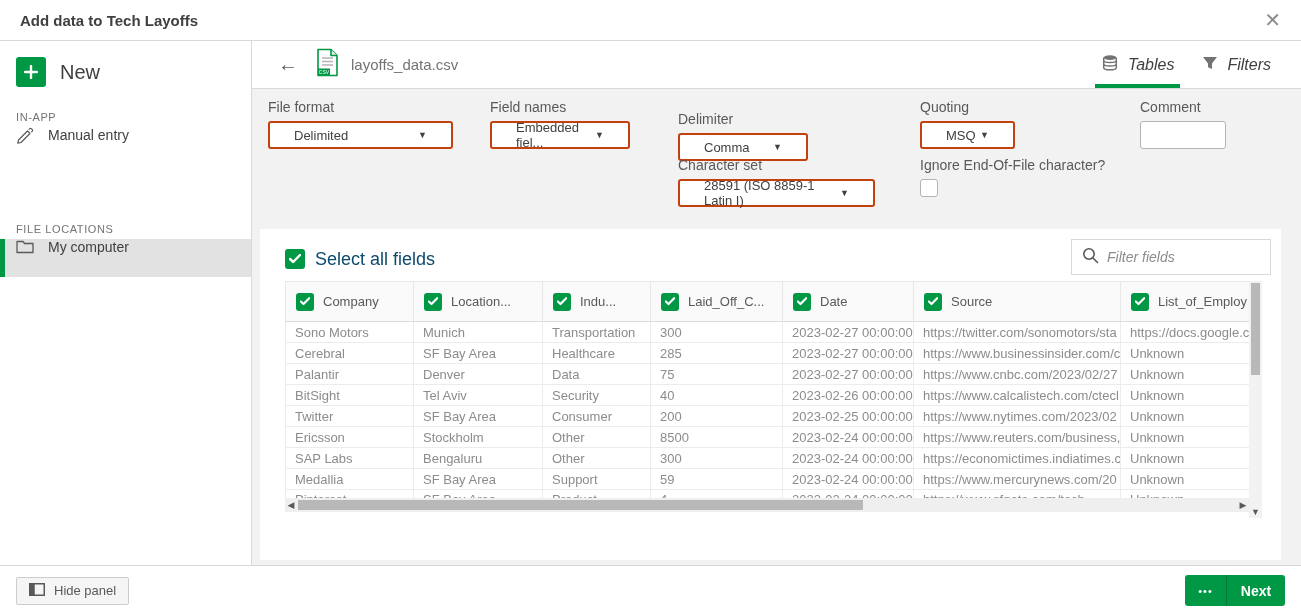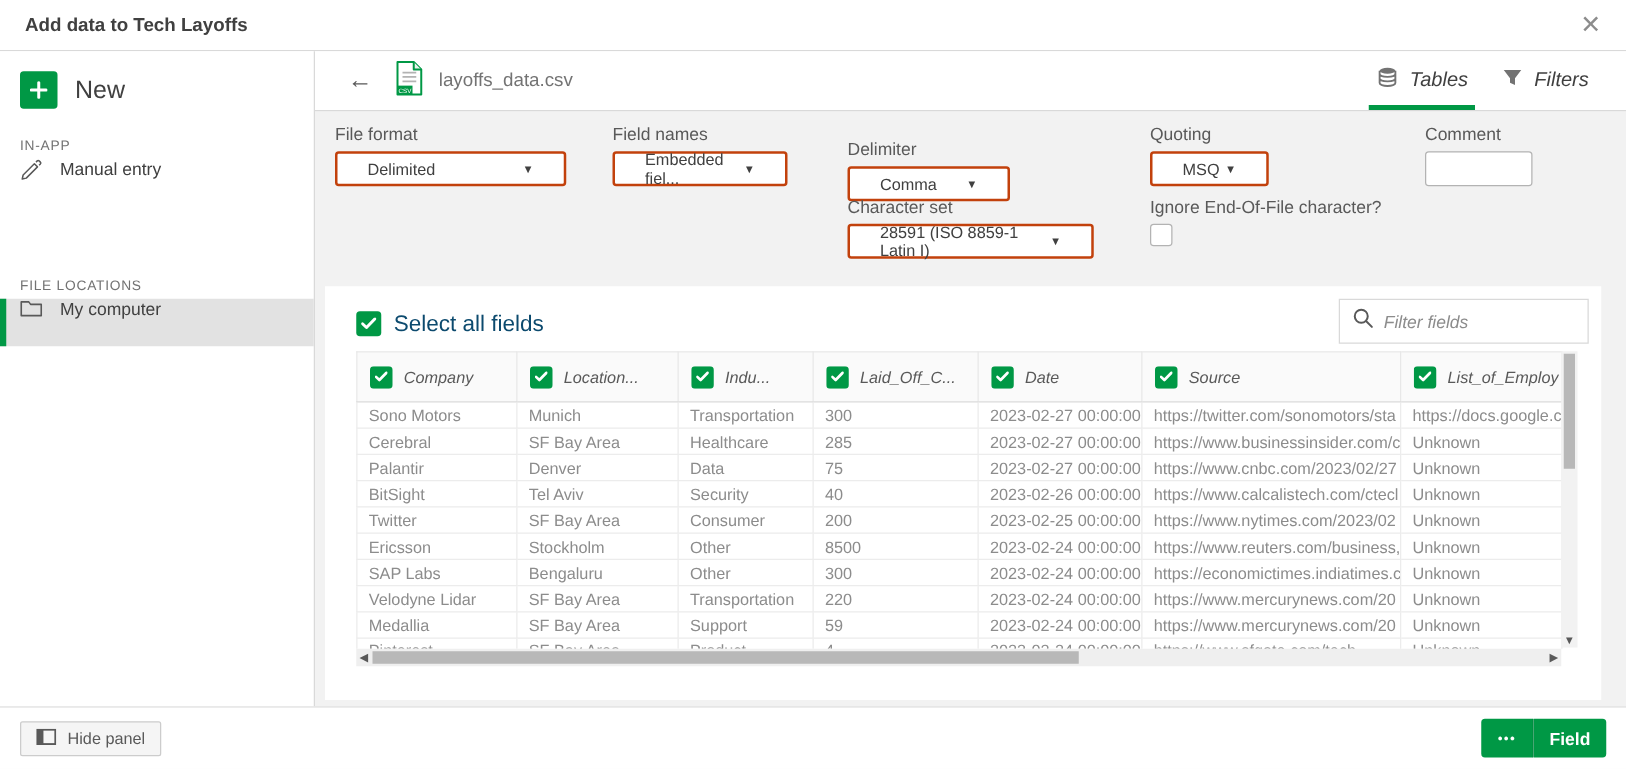--- a/index.html
+++ b/index.html
@@ -53,21 +53,21 @@
   .cb-green { width: 20px; height: 20px; background: #009845; border-radius: 3px; display: flex; align-items: center; justify-content: center; flex-shrink: 0; }
   .select-all-label { font-size: 18px; color: #0c4a6e; }
   .filter-box { margin-left: auto; width: 200px; height: 36px; background: #fff; border: 1px solid #d9d9d9; display: flex; align-items: center; padding: 0 10px; gap: 8px; justify-content: space-between; }
   .filter-box input { border: none; outline: none; flex: 1; font-size: 14px; font-family: "Liberation Sans", sans-serif; color: #404040; min-width: 0; }
   .filter-box input::placeholder { font-style: italic; color: #8c8c8c; }
 
   
   .table-wrap { position: relative; margin: 6px 0 0 25px; width: 977px; }
   table.grid { border-collapse: collapse; table-layout: fixed; width: 964px; }
   table.grid th { height: 40px; background: #fafafa; border: 1px solid #e8e8e8; border-bottom: 1px solid #dcdcdc; padding: 0 0 0 10px; text-align: left; font-weight: 400; }
-  .th-inner { display: flex; align-items: center; gap: 9px; overflow: hidden; font-style: italic; }
+  .th-inner { display: flex; align-items: center; gap: 9px; overflow: hidden; }
   .cb-sm { width: 18px; height: 18px; background: #009845; border-radius: 3px; display: flex; align-items: center; justify-content: center; flex-shrink: 0; cursor: pointer; }
   .th-label { font-size: 13px; color: #595959; white-space: nowrap; overflow: hidden; }
   table.grid td { height: 21px; border: 1px solid #ececec; font-size: 13px; color: #8c8c8c; padding: 0 9px; white-space: nowrap; overflow: hidden; }
   tr.partial td { height: 8px; padding: 0; border-bottom: none; }
   tr.partial td .clip { height: 8px; overflow: hidden; line-height: 19px; padding: 0 9px; white-space: nowrap; }
 
   
   .vscroll { position: absolute; top: 0; right: 0; width: 13px; height: 237px; background: #f2f2f2; }
   .vscroll .thumb { position: absolute; top: 2px; left: 2px; width: 9px; height: 92px; background: #b8b8b8; }
   .vscroll .arr { position: absolute; bottom: 1px; left: 0; width: 13px; text-align: center; font-size: 9px; color: #595959; }
@@ -361,29 +361,20 @@
                 <tr>
                   <td>SAP Labs</td>
                   <td>Bengaluru</td>
                   <td>Other</td>
                   <td>300</td>
                   <td>2023-02-24 00:00:00</td>
                   <td>https://economictimes.indiatimes.c</td>
                   <td>Unknown</td>
                 </tr>
                 <tr>
-                  <td>Velodyne Lidar</td>
-                  <td>SF Bay Area</td>
-                  <td>Transportation</td>
-                  <td>220</td>
-                  <td>2023-02-24 00:00:00</td>
-                  <td>https://www.mercurynews.com/20</td>
-                  <td>Unknown</td>
-                </tr>
-                <tr>
                   <td>Medallia</td>
                   <td>SF Bay Area</td>
                   <td>Support</td>
                   <td>59</td>
                   <td>2023-02-24 00:00:00</td>
                   <td>https://www.mercurynews.com/20</td>
                   <td>Unknown</td>
                 </tr>
                 <tr class="partial">
                   <td>
@@ -432,18 +423,18 @@
             <rect x="0.75" y="0.75" width="5" height="11.5" fill="#595959"></rect>
           </svg>
       </span>
       <span>Hide panel</span>
     </div>
     <div class="btn-group">
       <div class="btn-ellipsis">
         <span>•••</span>
       </div>
       <div class="btn-next">
-        <span>Field</span>
+        <span>Next</span>
       </div>
     </div>
   </div>
 
 </div>
 
 </body></html>

